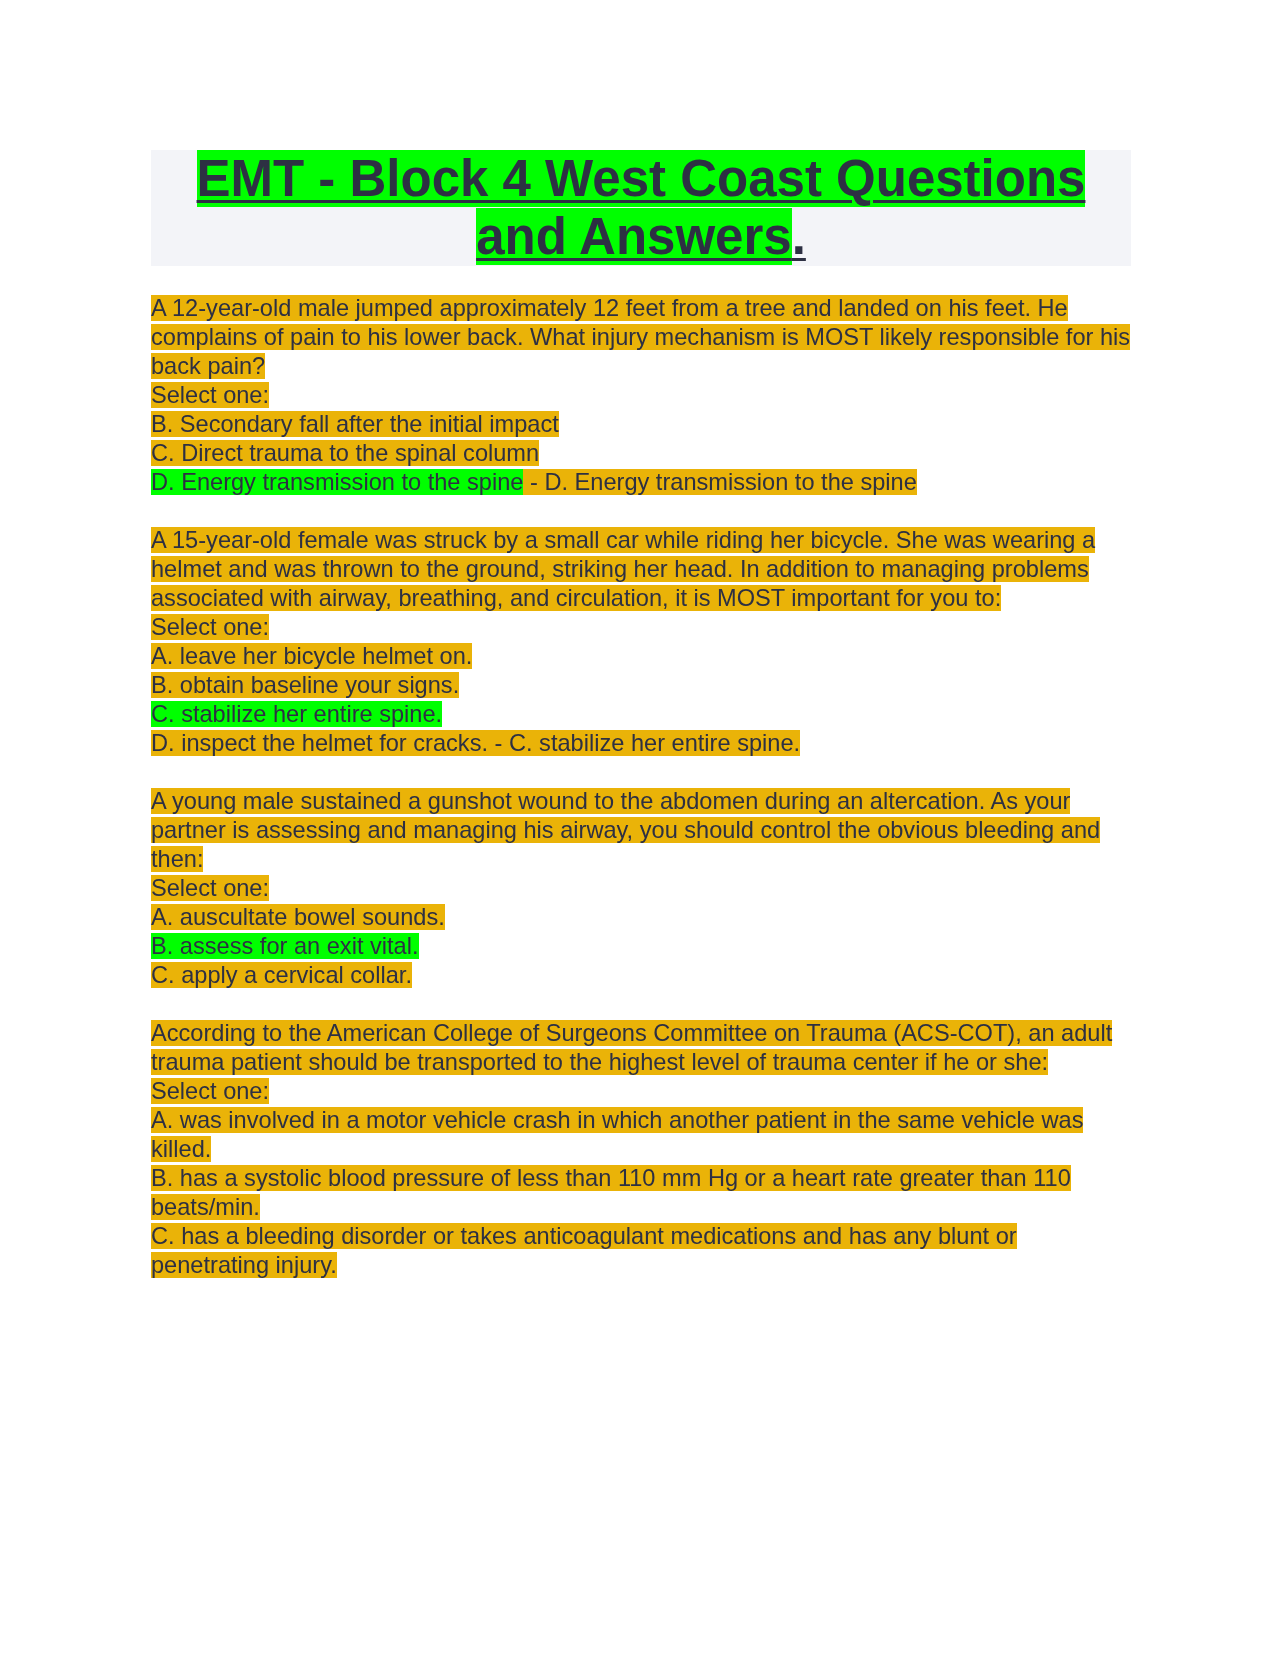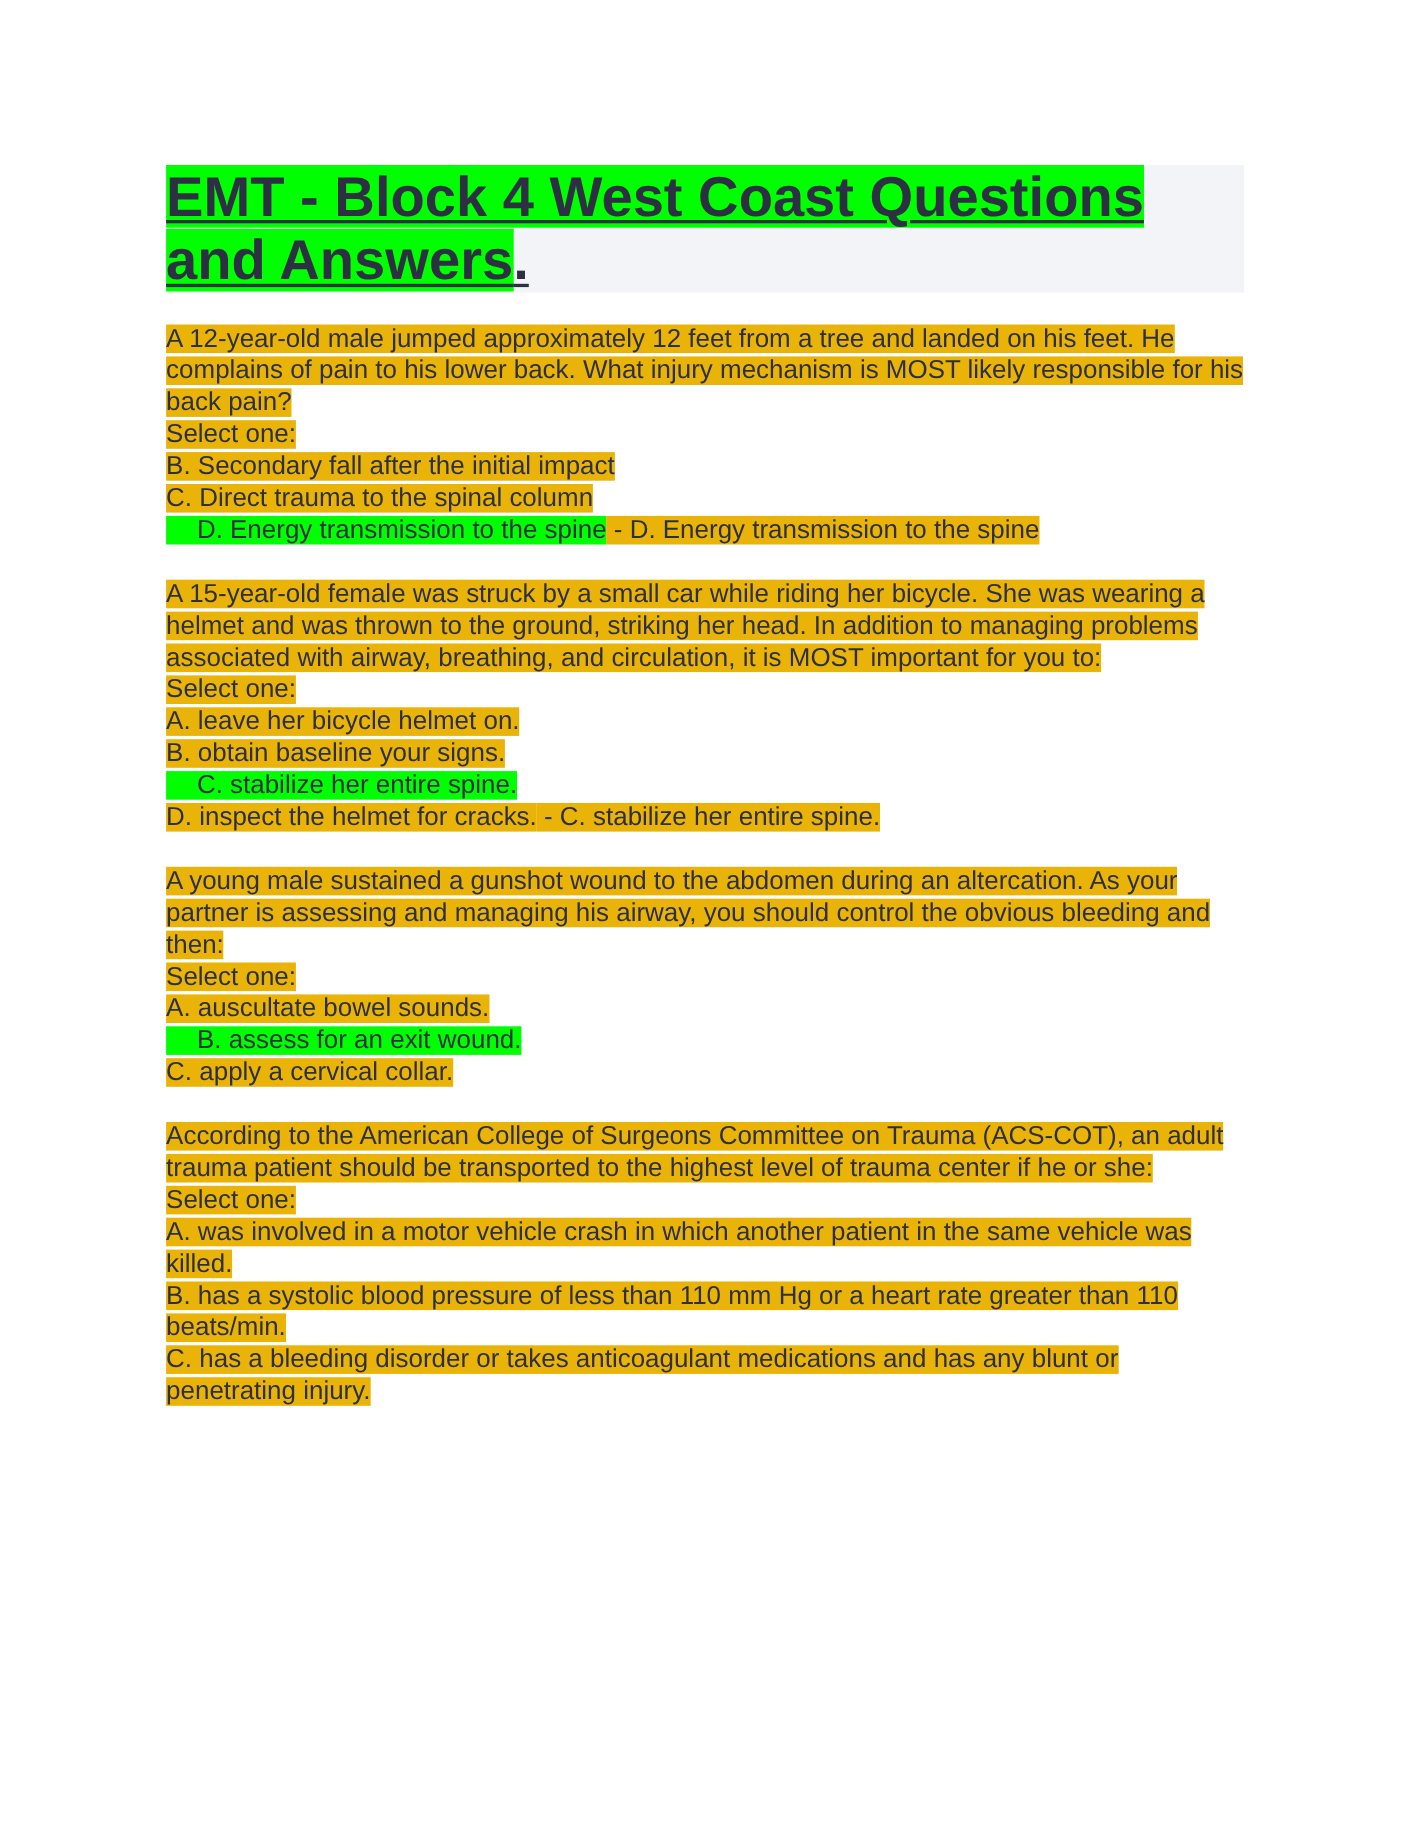--- a/index.html
+++ b/index.html
@@ -3,29 +3,29 @@
 <meta charset="utf-8">
 <style>
   html, body { margin: 0; padding: 0; background: #ffffff; }
   body { width: 1280px; height: 1656px; position: relative; overflow: hidden; }
   .page {
     position: absolute; left: 151px; top: 150px; width: 980px;
     font-family: "Liberation Sans", sans-serif; color: #2d3043;
   }
   .title {
     font-size: 51px; font-weight: bold; line-height: 58px; margin: 0;
-    background: #f3f4f8; color: #2d3043;
+    background: #f3f4f8; color: #2d3043; text-align: center;
   }
   .title .hl { background: #00ff00; text-decoration: underline; text-decoration-thickness: 3px; text-underline-offset: 4px; }
   .title .dot { text-decoration: underline; text-decoration-thickness: 3px; text-underline-offset: 4px; }
   .q { margin-top: 28px; font-size: 23.6px; line-height: 29px; }
   .q + .q { margin-top: 29px; }
   .line { display: block; }
   .bg { background: #eab308; box-decoration-break: clone; -webkit-box-decoration-break: clone; }
-  .green { background: #00ff00; padding-left: 28px; }
+  .green { background: #00ff00; }
 </style>
 </head>
 <body>
 
 <div class="page">
   <h1 class="title"><span class="hl">EMT - Block 4 West Coast Questions and Answers</span><span class="dot">.</span></h1>
 
   <div class="q">
     <span class="bg">A 12-year-old male jumped approximately 12 feet from a tree and landed on his feet. He complains of pain to his lower back. What injury mechanism is MOST likely responsible for his back pain?</span>
     <span class="line"><span class="bg">Select one:</span></span>
@@ -40,21 +40,21 @@
     <span class="line"><span class="bg">A. leave her bicycle helmet on.</span></span>
     <span class="line"><span class="bg">B. obtain baseline your signs.</span></span>
     <span class="line"><span class="green">C. stabilize her entire spine.</span></span>
     <span class="line"><span class="bg">D. inspect the helmet for cracks.</span><span class="bg"> - C. stabilize her entire spine.</span></span>
   </div>
 
   <div class="q">
     <span class="bg">A young male sustained a gunshot wound to the abdomen during an altercation. As your partner is assessing and managing his airway, you should control the obvious bleeding and then:</span>
     <span class="line"><span class="bg">Select one:</span></span>
     <span class="line"><span class="bg">A. auscultate bowel sounds.</span></span>
-    <span class="line"><span class="green">B. assess for an exit wound.</span></span>
+    <span class="line"><span class="green">B. assess for an exit vital.</span></span>
     <span class="line"><span class="bg">C. apply a cervical collar.</span></span>
   </div>
 
   <div class="q">
     <span class="bg">According to the American College of Surgeons Committee on Trauma (ACS-COT), an adult trauma patient should be transported to the highest level of trauma center if he or she:</span>
     <span class="line"><span class="bg">Select one:</span></span>
     <span class="line"><span class="bg">A. was involved in a motor vehicle crash in which another patient in the same vehicle was killed.</span></span>
     <span class="line"><span class="bg">B. has a systolic blood pressure of less than 110 mm Hg or a heart rate greater than 110 beats/min.</span></span>
     <span class="line"><span class="bg">C. has a bleeding disorder or takes anticoagulant medications and has any blunt or penetrating injury.</span></span>
   </div>

